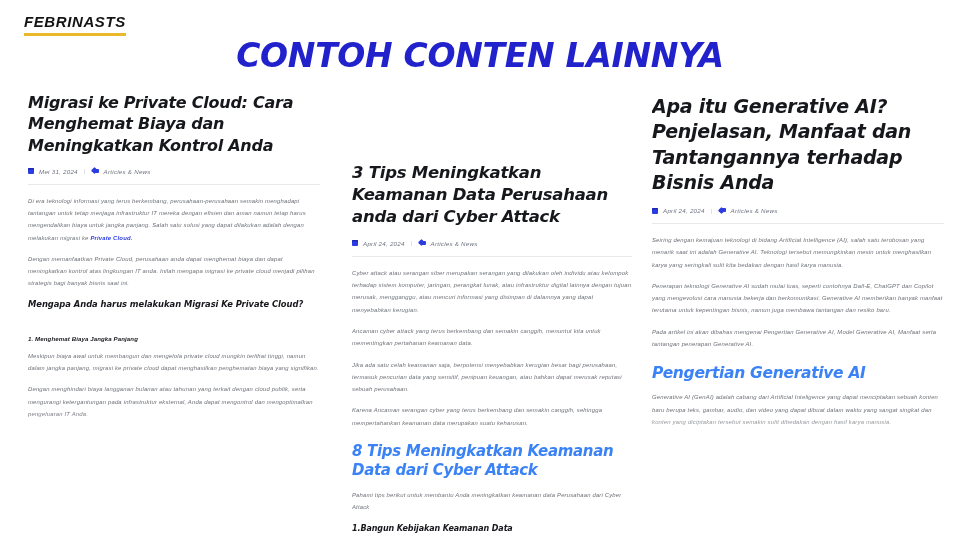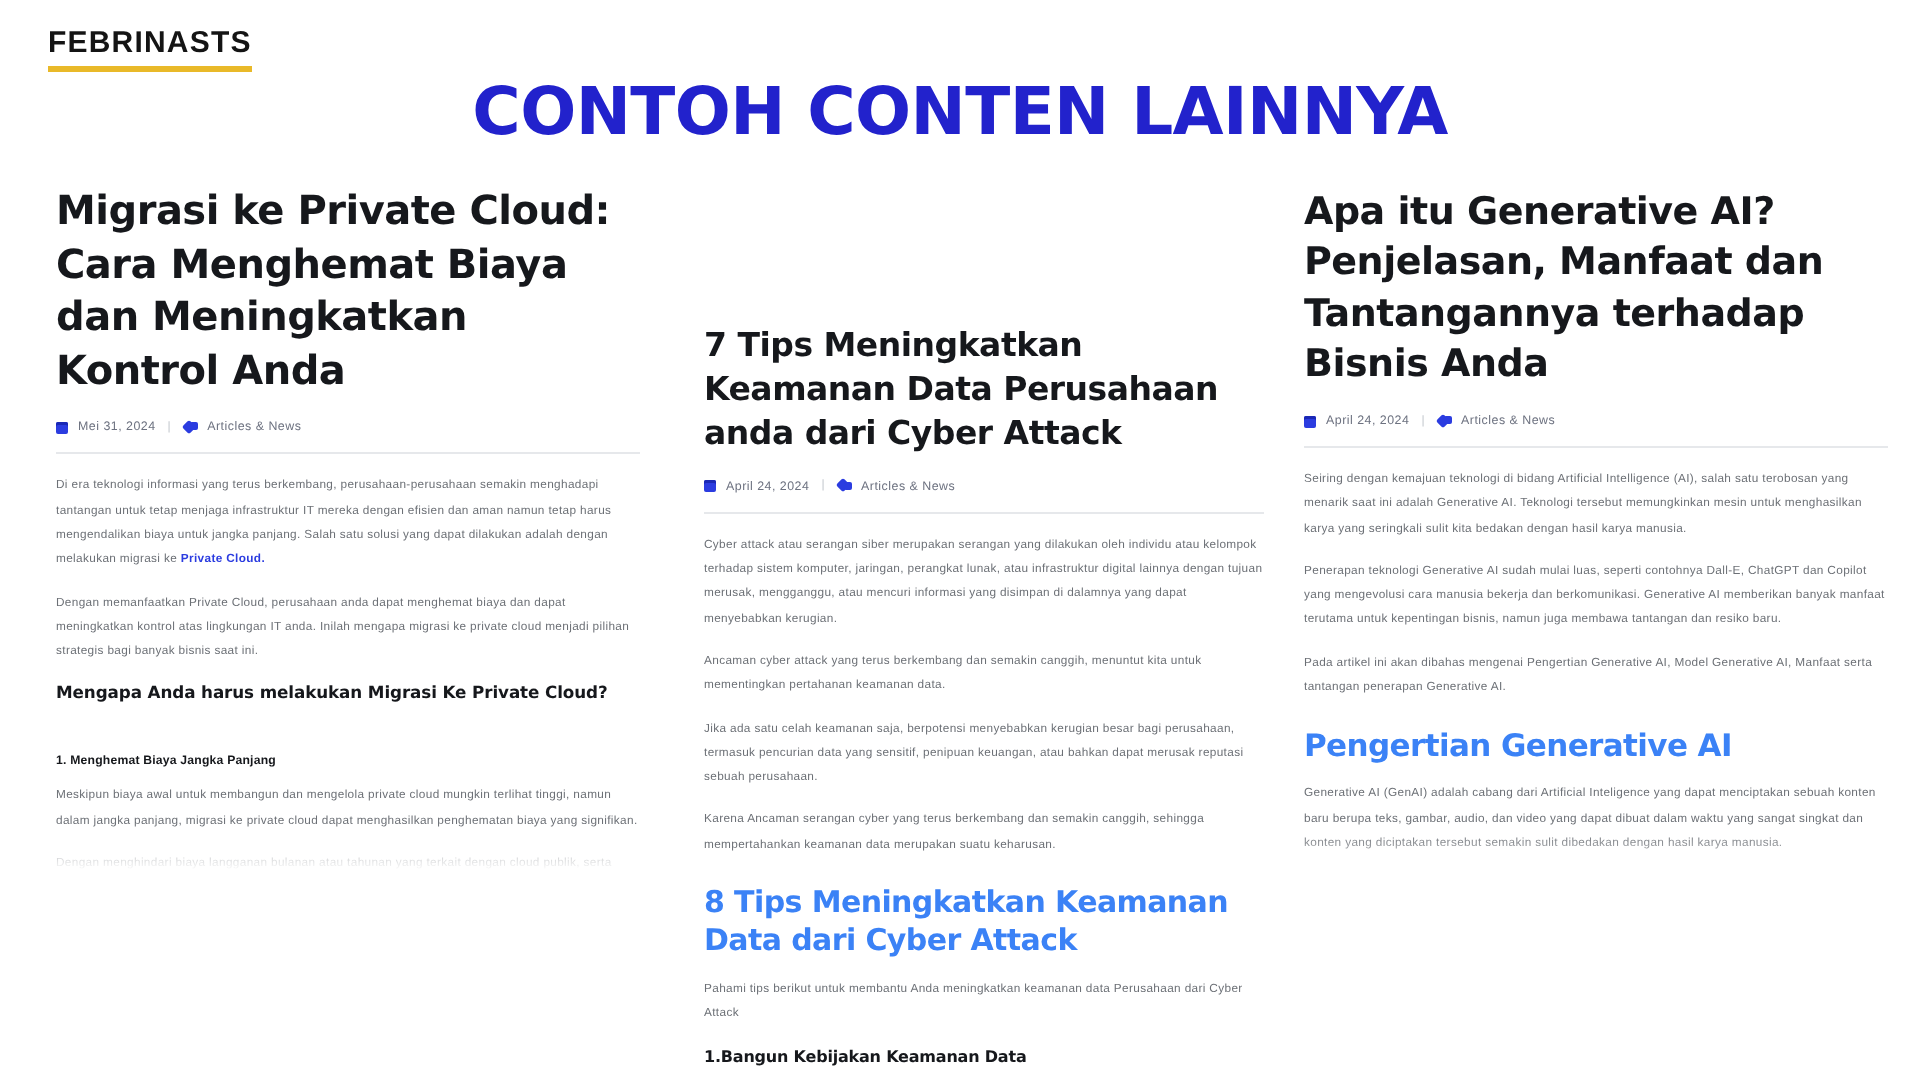--- a/index.html
+++ b/index.html
@@ -1,15 +1,15 @@
 <!DOCTYPE html>
 <html><head>
 <meta charset="utf-8">
 <style>
-  * { box-sizing: border-box; margin: 0; padding: 0; }
+  * { box-sizing: border-box; margin: 0; padding: 0; font-style: italic; }
   html, body {
     width: 960px; height: 540px;
     background: #ffffff;
     font-family: "Liberation Sans", sans-serif;
     overflow: hidden;
   }
   .page { position: relative; width: 960px; height: 540px; background: #fff; }
 
   
   .brand {
@@ -35,21 +35,21 @@
   
   .columns {
     position: absolute; left: 0; top: 92px; width: 960px; height: 448px;
   }
   .col { position: absolute; top: 0; overflow: hidden; }
   .col-left   { left: 28px;  width: 292px; height: 350px; }
   .col-mid    { left: 352px; width: 280px; height: 418px; top: 70px; }
   .col-right  { left: 652px; width: 292px; height: 352px; top: 2px; }
 
   .post-title {
-    font-size: 20px; font-weight: 700; color: #16181c;
+    font-size: 16px; font-weight: 700; color: #16181c;
     line-height: 1.33; letter-spacing: -0.25px;
     font-family: "DejaVu Sans", sans-serif;
   }
   .col-mid .post-title { font-size: 16.5px; }
   .col-right .post-title { font-size: 19px; }
 
   .meta {
     display: flex; align-items: center; gap: 5px;
     margin-top: 12px;
     font-size: 6.2px; color: #6d7280; letter-spacing: 0.25px;
@@ -135,21 +135,21 @@
         <div class="rule"></div>
         <p class="body">Di era teknologi informasi yang terus berkembang, perusahaan-perusahaan semakin menghadapi tantangan untuk tetap menjaga infrastruktur IT mereka dengan efisien dan aman namun tetap harus mengendalikan biaya untuk jangka panjang. Salah satu solusi yang dapat dilakukan adalah dengan melakukan migrasi ke <span class="lnk">Private Cloud.</span></p>
         <p class="body">Dengan memanfaatkan Private Cloud, perusahaan anda dapat menghemat biaya dan dapat meningkatkan kontrol atas lingkungan IT anda. Inilah mengapa migrasi ke private cloud menjadi pilihan strategis bagi banyak bisnis saat ini.</p>
         <h3 class="sub">Mengapa Anda harus melakukan Migrasi Ke Private Cloud?</h3>
         <h4 class="minor">1. Menghemat Biaya Jangka Panjang</h4>
         <p class="body">Meskipun biaya awal untuk membangun dan mengelola private cloud mungkin terlihat tinggi, namun dalam jangka panjang, migrasi ke private cloud dapat menghasilkan penghematan biaya yang signifikan.</p>
         <p class="body">Dengan menghindari biaya langganan bulanan atau tahunan yang terkait dengan cloud publik, serta mengurangi ketergantungan pada infrastruktur eksternal, Anda dapat mengontrol dan mengoptimalkan pengeluaran IT Anda.</p>
         <div class="fade"></div>
       </div>
     <div class="col col-mid" id="col-1">
-        <div class="post-title">7 Tips Meningkatkan Keamanan Data Perusahaan anda dari Cyber Attack</div>
+        <div class="post-title">3 Tips Meningkatkan Keamanan Data Perusahaan anda dari Cyber Attack</div>
         <div class="meta">
           <span class="ico cal"></span>
           <span>April 24, 2024</span>
           <span class="sep">|</span>
           <span class="ico tag"></span>
           <span>Articles &amp; News</span>
         </div>
         <div class="rule"></div>
         <p class="body">Cyber attack atau serangan siber merupakan serangan yang dilakukan oleh individu atau kelompok terhadap sistem komputer, jaringan, perangkat lunak, atau infrastruktur digital lainnya dengan tujuan merusak, mengganggu, atau mencuri informasi yang disimpan di dalamnya yang dapat menyebabkan kerugian.</p>
         <p class="body">Ancaman cyber attack yang terus berkembang dan semakin canggih, menuntut kita untuk mementingkan pertahanan keamanan data.</p>

